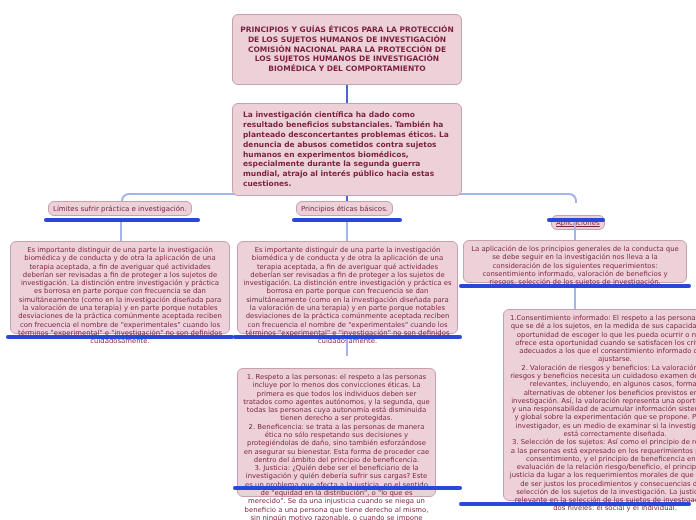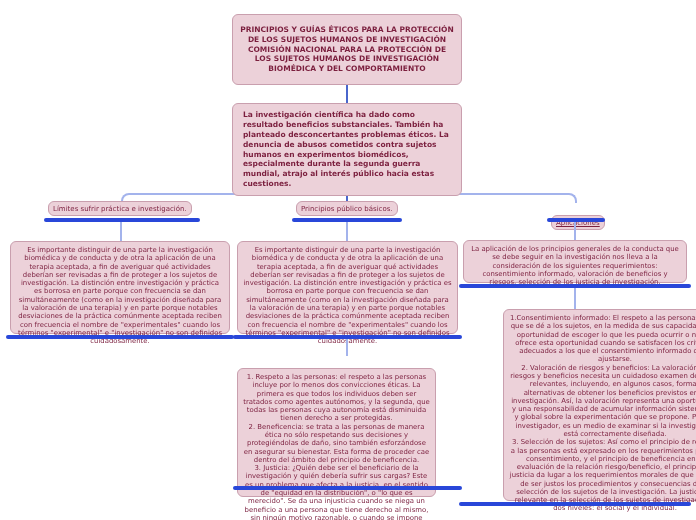--- a/index.html
+++ b/index.html
@@ -71,21 +71,21 @@
 <div class="rail" style="left:121px;top:193px;width:456px;height:10px;"></div>
 <div class="vline dark" style="left:346px;top:193px;height:8px;"></div>
 
 <div class="node title-node" style="left:232px;top:14px;width:230px;min-height:62px;">PRINCIPIOS Y GUÍAS ÉTICOS PARA LA PROTECCIÓN DE LOS SUJETOS HUMANOS DE INVESTIGACIÓN COMISIÓN NACIONAL PARA LA PROTECCIÓN DE LOS SUJETOS HUMANOS DE INVESTIGACIÓN BIOMÉDICA Y DEL COMPORTAMIENTO</div>
 
 <div class="node intro-node" style="left:232px;top:103px;width:230px;min-height:71px;">La investigación científica ha dado como resultado beneficios substanciales. También ha planteado desconcertantes problemas éticos. La denuncia de abusos cometidos contra sujetos humanos en experimentos biomédicos, especialmente durante la segunda guerra mundial, atrajo al interés público hacia estas cuestiones.</div>
 
 <div class="node label-node" style="left:48px;top:201px;height:15px;">Límites sufrir práctica e investigación.</div>
 <div class="underline" style="left:44px;top:218px;width:156px;"></div>
 
-<div class="node label-node" style="left:296px;top:201px;height:15px;">Principios público básicos.</div>
+<div class="node label-node" style="left:296px;top:201px;height:15px;">Principios éticas básicos.</div>
 <div class="underline" style="left:292px;top:218px;width:110px;"></div>
 
 <div class="node label-node" style="left:551px;top:215px;height:15px;text-decoration:underline;">Aplicaciones</div>
 <div class="underline" style="left:547px;top:218px;width:58px;"></div>
 
 <div class="vline" style="left:120px;top:222px;height:19px;"></div>
 <div class="vline" style="left:346px;top:222px;height:19px;"></div>
 <div class="vline" style="left:574px;top:222px;height:18px;"></div>
 
 <div class="node content-node" style="left:10px;top:241px;width:220px;height:93px;">Es importante distinguir de una parte la investigación biomédica y de conducta y de otra la aplicación de una terapia aceptada, a fin de averiguar qué actividades deberían ser revisadas a fin de proteger a los sujetos de investigación. La distinción entre investigación y práctica es borrosa en parte porque con frecuencia se dan simultáneamente (como en la investigación diseñada para la valoración de una terapia) y en parte porque notables desviaciones de la práctica comúnmente aceptada reciben con frecuencia el nombre de "experimentales" cuando los términos "experimental" e "investigación" no son definidos cuidadosamente.</div>
@@ -94,21 +94,21 @@
 <div class="node content-node" style="left:237px;top:241px;width:221px;height:93px;">Es importante distinguir de una parte la investigación biomédica y de conducta y de otra la aplicación de una terapia aceptada, a fin de averiguar qué actividades deberían ser revisadas a fin de proteger a los sujetos de investigación. La distinción entre investigación y práctica es borrosa en parte porque con frecuencia se dan simultáneamente (como en la investigación diseñada para la valoración de una terapia) y en parte porque notables desviaciones de la práctica comúnmente aceptada reciben con frecuencia el nombre de "experimentales" cuando los términos "experimental" e "investigación" no son definidos cuidadosamente.</div>
 <div class="underline" style="left:233px;top:335px;width:229px;"></div>
 
 <div class="vline" style="left:346px;top:339px;height:17px;"></div>
 
 <div class="node content-node" style="left:237px;top:368px;width:199px;height:129px;">1. Respeto a las personas: el respeto a las personas incluye por lo menos dos convicciones éticas. La primera es que todos los individuos deben ser tratados como agentes autónomos, y la segunda, que todas las personas cuya autonomía está disminuida tienen derecho a ser protegidas.
 2. Beneficencia: se trata a las personas de manera ética no sólo respetando sus decisiones y protegiéndolas de daño, sino también esforzándose en asegurar su bienestar. Esta forma de proceder cae dentro del ámbito del principio de beneficencia.
 3. Justicia: ¿Quién debe ser el beneficiario de la investigación y quién debería sufrir sus cargas? Este es un problema que afecta a la justicia, en el sentido de "equidad en la distribución", o "lo que es merecido". Se da una injusticia cuando se niega un beneficio a una persona que tiene derecho al mismo, sin ningún motivo razonable, o cuando se impone indebidamente una carga.</div>
 <div class="underline" style="left:233px;top:486px;width:229px;"></div>
 
-<div class="node content-node" style="left:463px;top:240px;width:224px;height:43px;">La aplicación de los principios generales de la conducta que se debe seguir en la investigación nos lleva a la consideración de los siguientes requerimientos: consentimiento informado, valoración de beneficios y riesgos, selección de los justicia de investigación.</div>
+<div class="node content-node" style="left:463px;top:240px;width:224px;height:43px;">La aplicación de los principios generales de la conducta que se debe seguir en la investigación nos lleva a la consideración de los siguientes requerimientos: consentimiento informado, valoración de beneficios y riesgos, selección de los sujetos de investigación.</div>
 <div class="underline" style="left:459px;top:284px;width:232px;"></div>
 
 <div class="vline" style="left:574px;top:288px;height:21px;"></div>
 
 <div class="node content-node" style="left:463px;top:309px;width:224px;height:192px;margin-left:40px;">1.Consentimiento informado: El respeto a las personas exige que se dé a los sujetos, en la medida de sus capacidades, la oportunidad de escoger lo que les pueda ocurrir o no. Se ofrece esta oportunidad cuando se satisfacen los criterios adecuados a los que el consentimiento informado debe ajustarse.
 2. Valoración de riesgos y beneficios: La valoración de riesgos y beneficios necesita un cuidadoso examen de datos relevantes, incluyendo, en algunos casos, formas alternativas de obtener los beneficios previstos en la investigación. Así, la valoración representa una oportunidad y una responsabilidad de acumular información sistemática y global sobre la experimentación que se propone. Para el investigador, es un medio de examinar si la investigación está correctamente diseñada.
 3. Selección de los sujetos: Así como el principio de respeto a las personas está expresado en los requerimientos para el consentimiento, y el principio de beneficencia en la evaluación de la relación riesgo/beneficio, el principio de justicia da lugar a los requerimientos morales de que habrán de ser justos los procedimientos y consecuencias de la selección de los sujetos de la investigación. La justicia es relevante en la selección de los sujetos de investigación a dos niveles: el social y el individual.</div>
 <div class="underline" style="left:459px;top:502px;width:232px;"></div>
 
 </body></html>

